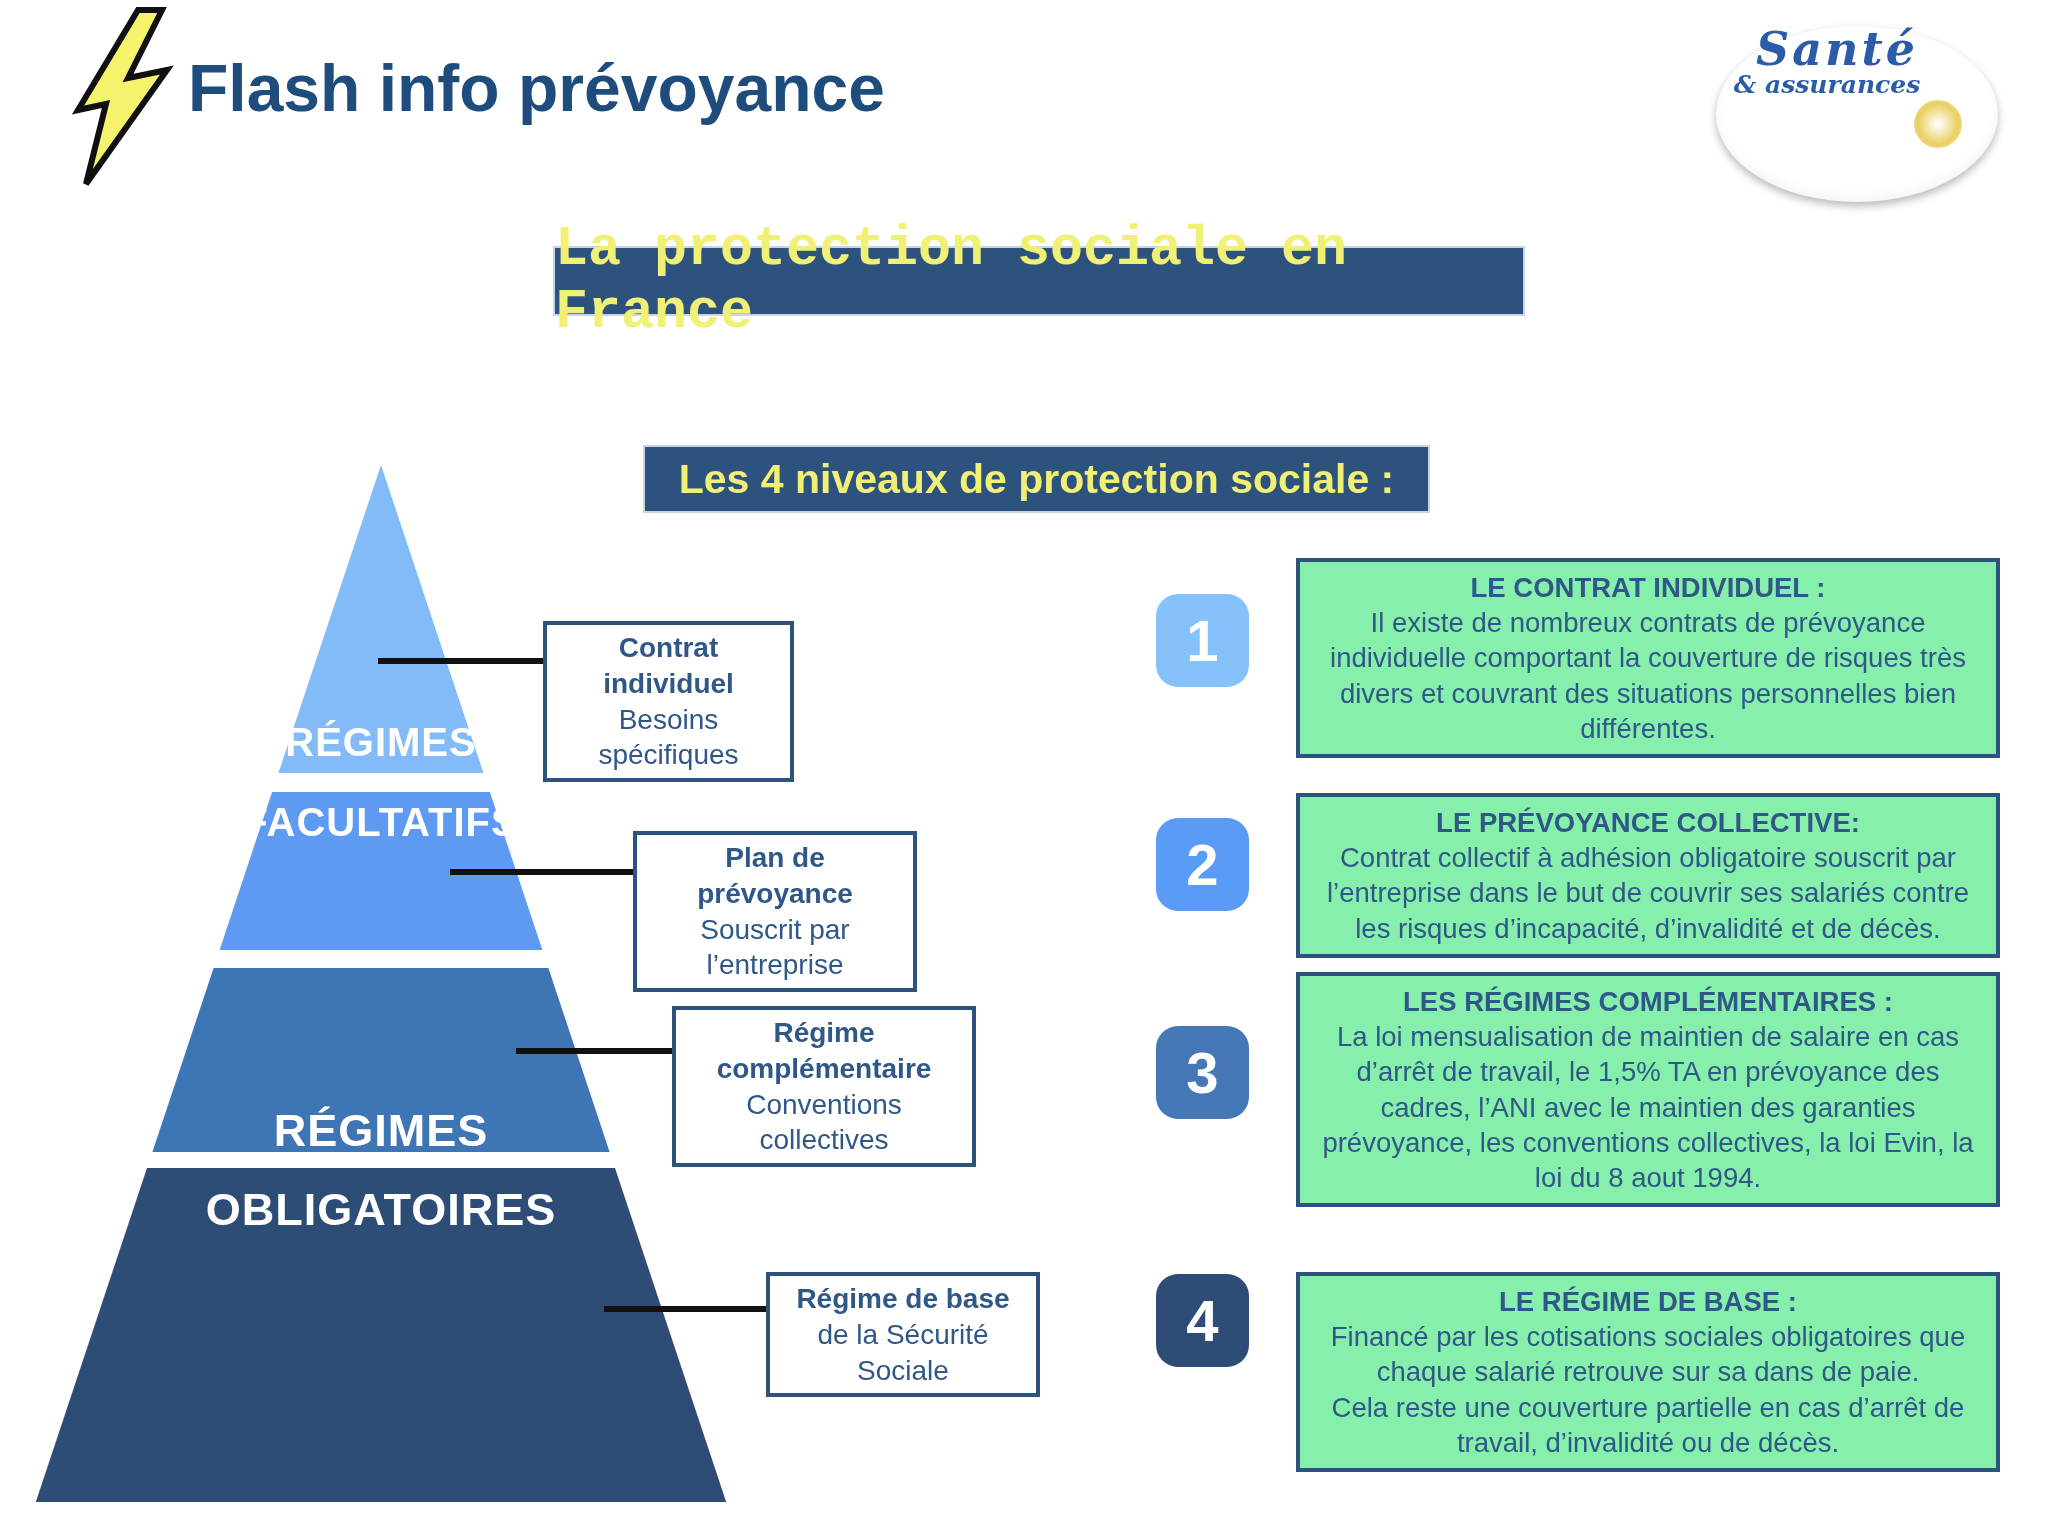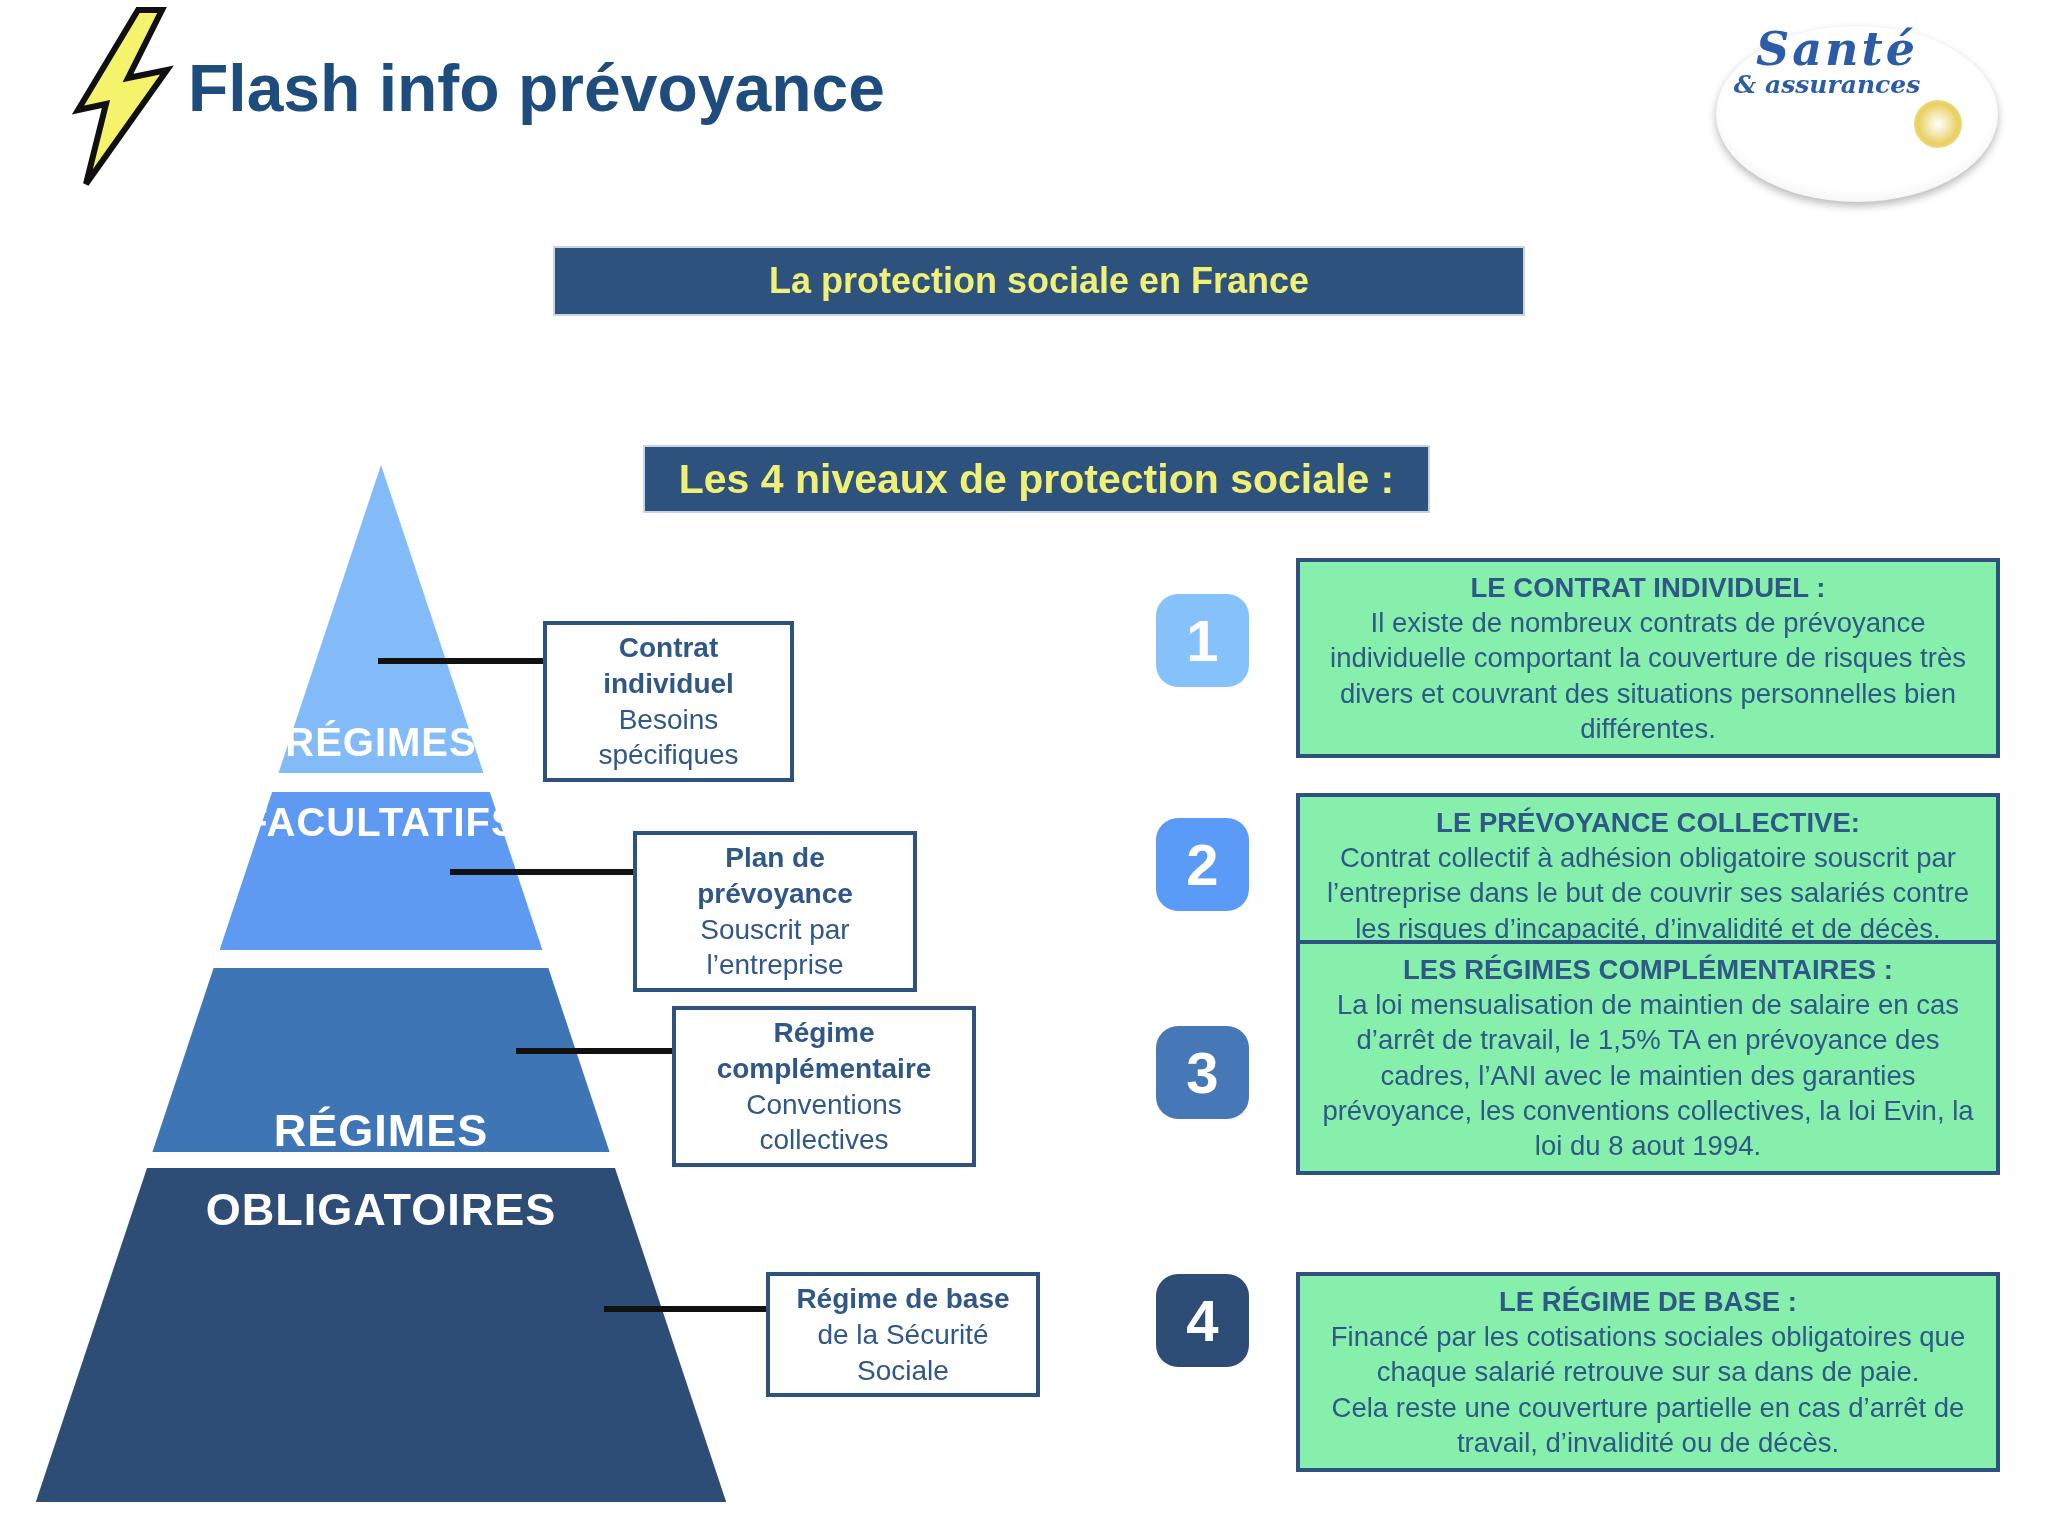--- a/index.html
+++ b/index.html
@@ -29,21 +29,21 @@
   .logo-sun{
     position:absolute;right:36px;top:74px;width:48px;height:48px;border-radius:50%;
     background:radial-gradient(circle at 50% 50%, #ffffff 0%, #f5ecc0 25%, #e9cf5e 60%, #f7f0c8 95%);
   }
   
   .banner{
     position:absolute;background:#2e527e;color:#f0ef76;font-weight:bold;
     display:flex;align-items:center;justify-content:center;
     box-shadow:0 0 0 2px #c9d4e2;
   }
-  .banner-main{left:555px;top:248px;width:968px;height:66px;font-size:36px;}
+  .banner-main{left:555px;top:248px;width:968px;height:66px;font-size:55px;font-family:Liberation Mono, monospace;}
   .banner-sub{left:645px;top:447px;width:783px;height:64px;font-size:41px;}
   
   .pyramid{position:absolute;left:30px;top:460px;width:710px;height:1050px;}
   .seg{position:absolute;left:0;top:0;width:710px;height:1050px;}
   .seg1{clip-path:polygon(351px 5px, 453.5px 313px, 248.5px 313px);}
   .seg2{clip-path:polygon(242.1px 332px, 459.9px 332px, 512.4px 490px, 189.6px 490px);}
   .seg3{clip-path:polygon(183.6px 508px, 518.4px 508px, 579.6px 692px, 122.4px 692px);}
   .seg4{clip-path:polygon(117px 708px, 585px 708px, 696.2px 1042px, 5.8px 1042px);}
   .pyr-label{
     position:absolute;left:0;width:702px;text-align:center;color:#ffffff;
@@ -81,21 +81,21 @@
   .badge-3{top:1026px;}
   .badge-4{top:1274px;}
   .info-box{
     position:absolute;left:1296px;width:672px;background:#86efac;
     border:4px solid #2e527e;padding:8px 12px;text-align:center;
     color:#2f5787;font-size:27.5px;line-height:1.28;
   }
   .info-box .i-title{font-weight:bold;}
   .info-box-1{top:558px;}
   .info-box-2{top:793px;}
-  .info-box-3{top:940px;}
+  .info-box-3{top:972px;}
   .info-box-4{top:1240px;margin-top:32px;}
 </style>
 </head>
 <body>
 
 <div id="canvas">
 
   <svg class="bolt" viewBox="0 0 120 186">
     <polygon points="72,4 96,4 62,72 101,64 20,178 40,98 12,104" fill="#f5f26b" stroke="#101010" stroke-width="6" stroke-linejoin="miter"></polygon>
   </svg>

